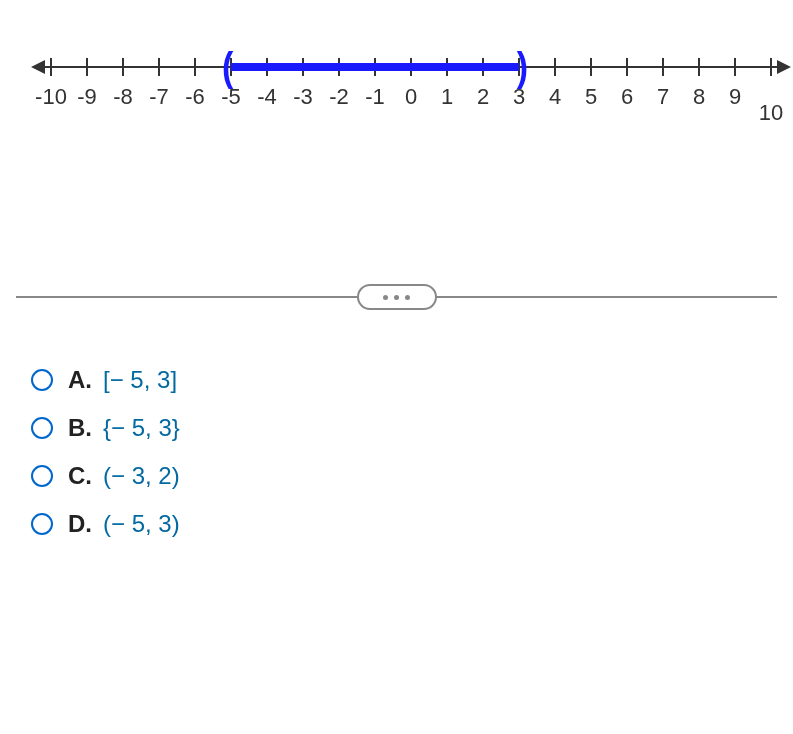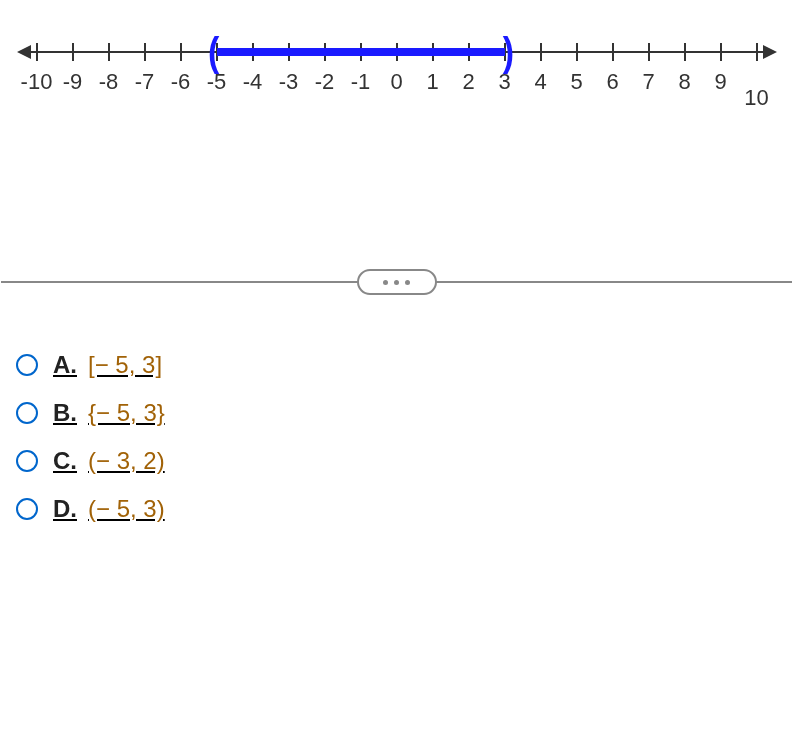--- a/index.html
+++ b/index.html
@@ -5,22 +5,21 @@
     * { box-sizing: border-box; }
     body {
       margin: 0;
       padding: 0;
       font-family: Arial, sans-serif;
       background: white;
       width: 793px;
     }
     .container {
       width: 793px;
-      padding: 1px;
-      text-decoration: underline;
+      padding: 16px;
     }
     .numberline-area {
       padding: 20px 15px 30px 15px;
       position: relative;
     }
     .numberline {
       position: relative;
       height: 90px;
       width: 760px;
       margin: 0 auto;
@@ -148,21 +147,21 @@
       flex-shrink: 0;
     }
     .option-letter {
       font-size: 24px;
       font-weight: bold;
       color: #222;
       width: 35px;
     }
     .option-text {
       font-size: 24px;
-      color: #a16207;
+      color: #0369a1;
     }
   </style>
 </head>
 <body>
 
 <div class="container">
   <div class="numberline-area">
     <div class="numberline" id="numberline">
         <div class="axis-line"></div>
         <div class="arrow-left"></div>

